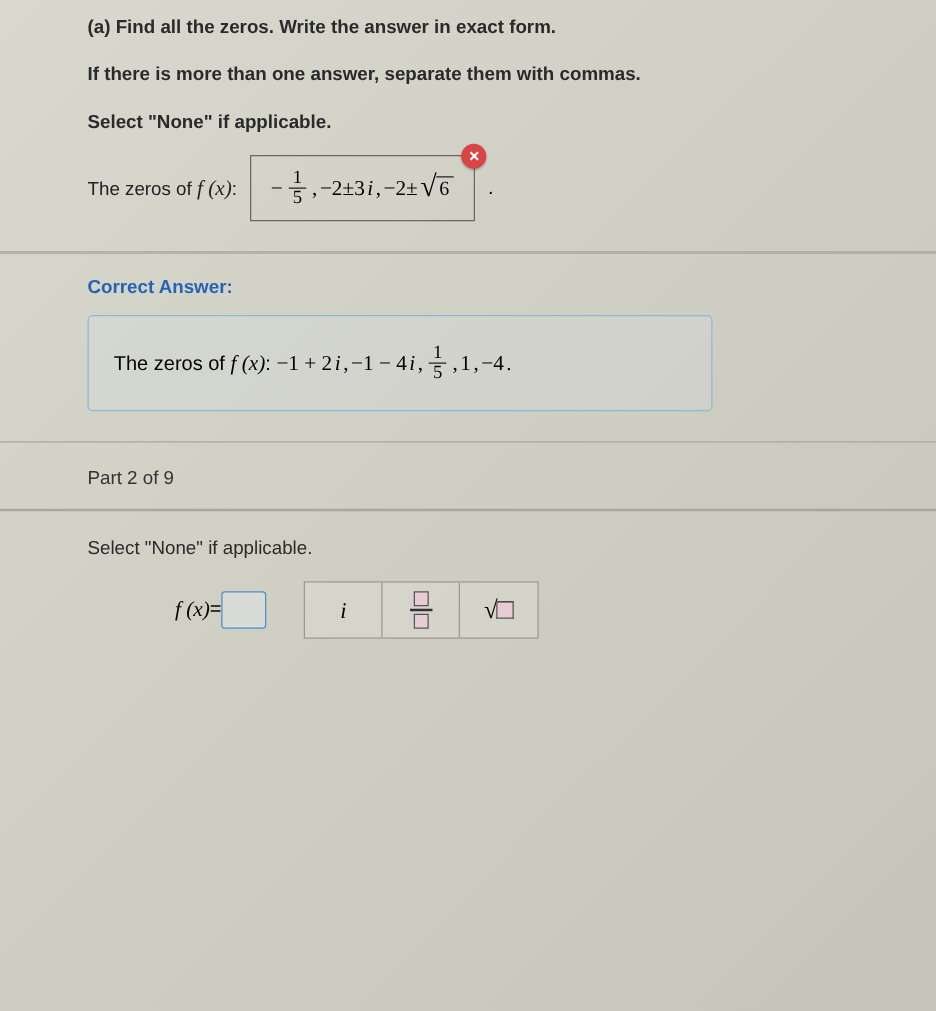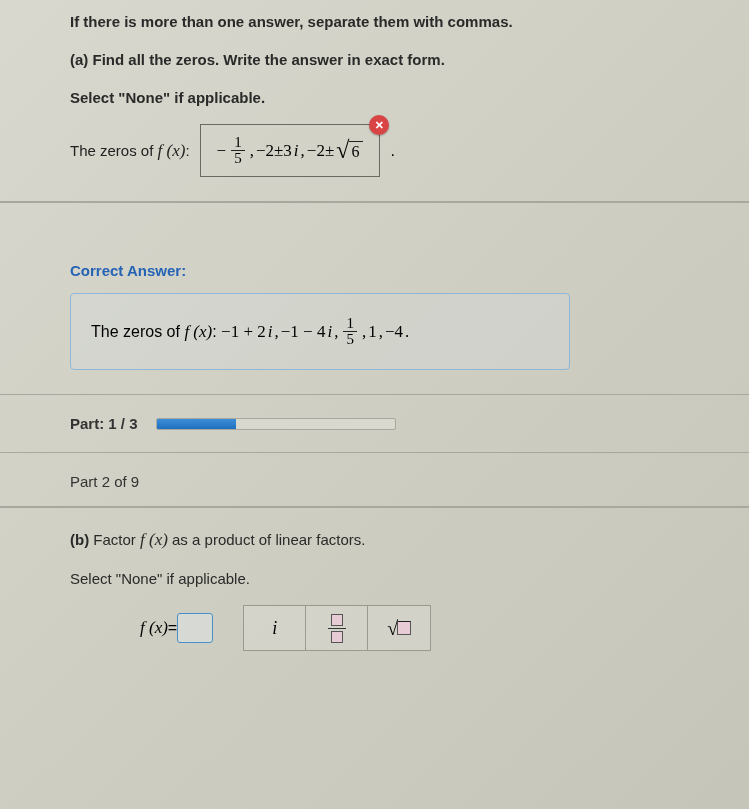--- a/index.html
+++ b/index.html
@@ -83,21 +83,20 @@
     align-items: center;
     font-style: normal;
   }
   .sqrt .surd { font-size: 24px; line-height: 0.7; }
   .sqrt .rad { border-top: 1.3px solid #222; padding: 1px 4px 0 2px; font-size: 16px; }
   .correct-heading {
     color: #2563b5;
     font-weight: 700;
     font-size: 15px;
     margin-bottom: 14px;
-    margin-top: 41px;
   }
   .correct-box {
     border: 1.5px solid #8fb8d8;
     border-radius: 4px;
     padding: 22px 20px;
     background: rgba(220,235,245,.15);
     width: 500px;
   }
   .progress-section {
     padding: 20px 30px 20px 70px;
@@ -158,25 +157,25 @@
   .mini-sqrt .s { font-size: 20px; line-height: .7; }
   .mini-sqrt .b { width: 14px; height: 14px; border: 1px solid #555; border-top: 1.3px solid #222; background: #e8ccd5; margin-left: -1px; }
   .eq-row { margin-top: 14px; margin-left: 70px; display: flex; align-items: center; }
 </style>
 </head>
 <body>
 
 <div class="page">
 
   <div class="section first">
-    <p class="prompt-line">If there is more than one answer, separate them with commas.</p>
     <p class="prompt-line">
       <span class="bold">(a)</span>
       <span>Find all the zeros. Write the answer in exact form.</span>
     </p>
+    <p class="prompt-line">If there is more than one answer, separate them with commas.</p>
     <p class="prompt-line">Select "None" if applicable.</p>
 
     <div class="answer-row">
       <span class="answer-label">
         <span>The zeros of </span><span class="math">f (x)</span><span>:</span>
       </span>
       <span class="answer-box">
         <span class="math">
           <span class="rm">−</span>
           <span class="frac">
@@ -218,36 +217,24 @@
         </span>
           <span class="rm">, </span>
         <span class="rm">1</span>
           <span class="rm">, </span>
         <span class="rm">−4</span>
           <span class="rm">.</span>
       </span>
     </div>
   </div>
 
-  <div class="progress-section">
-    <span class="progress-label">Part: 1 / 3</span>
-    <div class="progress-bar">
-      <div class="progress-fill"></div>
-    </div>
-  </div>
 
   <div class="part-heading">Part 2 of 9</div>
 
   <div class="section" style="border-bottom:none;">
-    <p class="prompt-line" style="font-weight:400;">
-      <span class="bold">(b)</span>
-      <span>Factor</span>
-      <span class="math">f (x)</span>
-      <span>as a product of linear factors.</span>
-    </p>
     <p class="prompt-line" style="font-weight:400;">Select "None" if applicable.</p>
 
     <div class="eq-row">
       <span class="math">f (x)</span>
       <span> = </span>
       <span class="input-box"></span>
 
       <div class="palette">
         <div class="cell">
           <span style="font-style:italic;">i</span>

